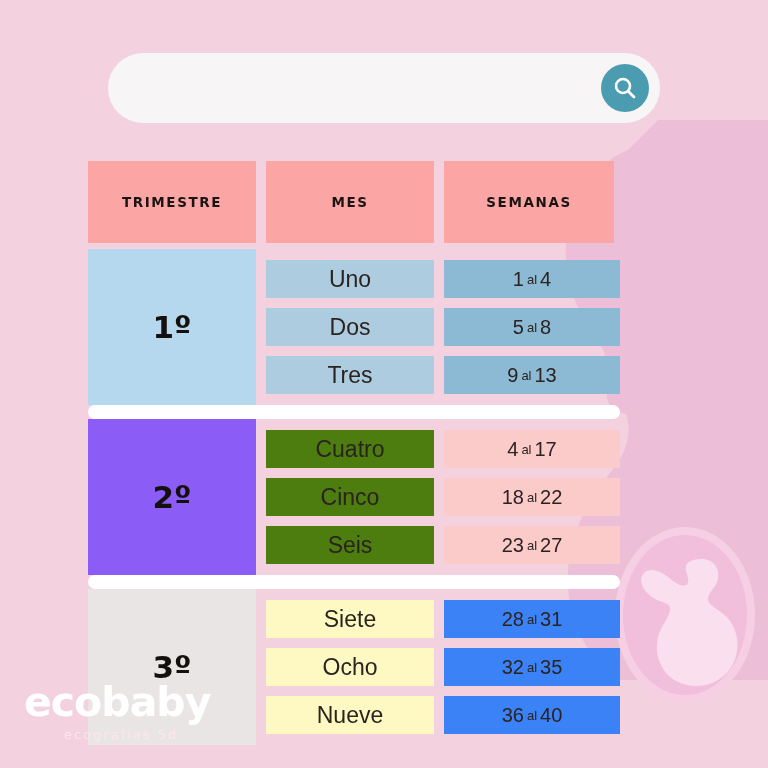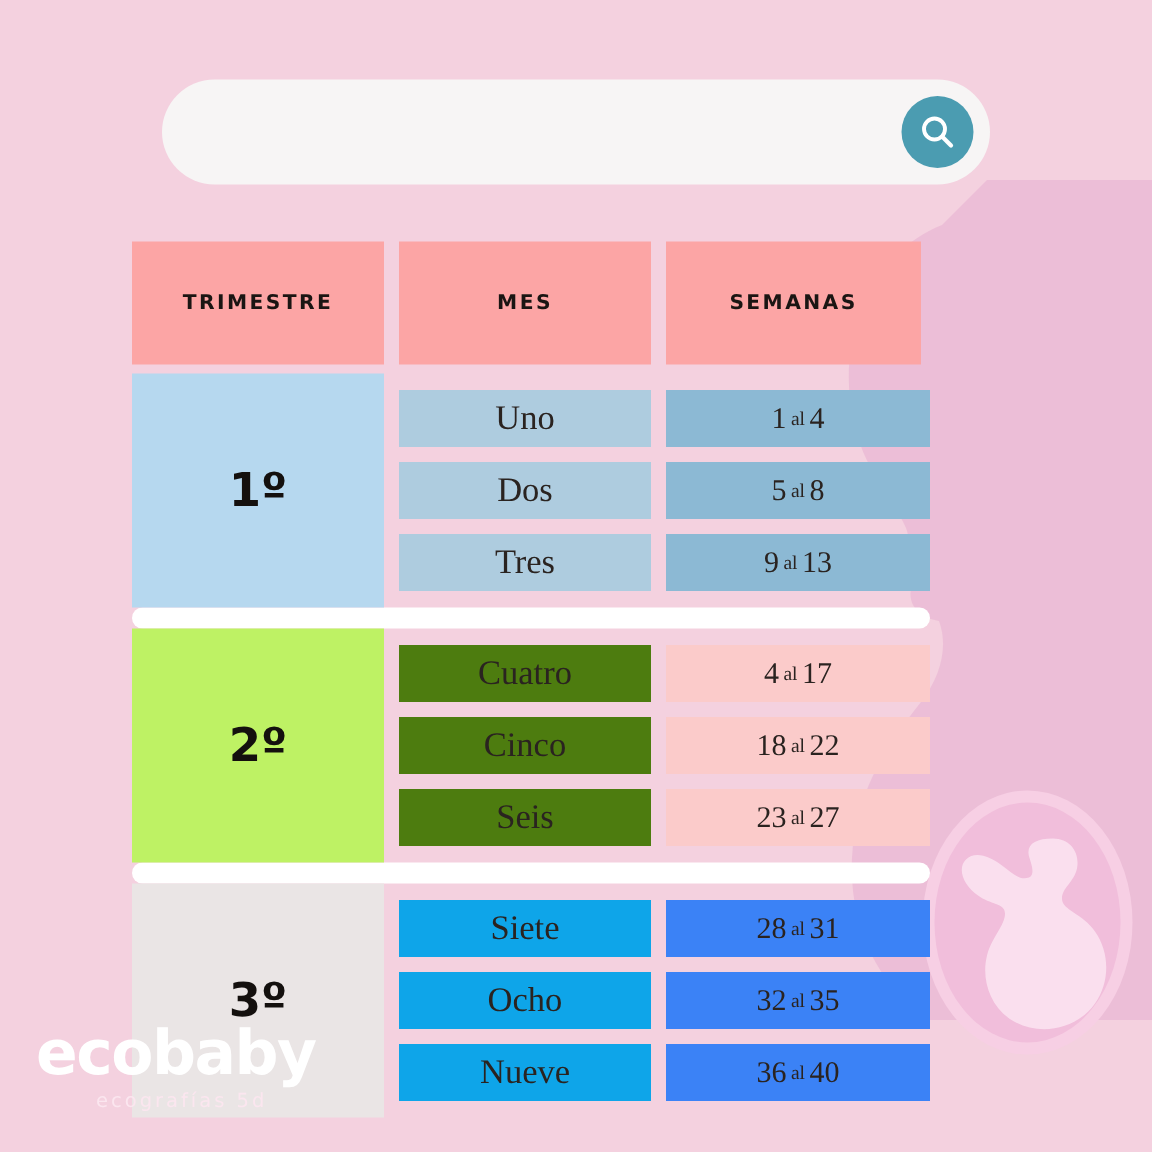--- a/index.html
+++ b/index.html
@@ -136,21 +136,21 @@
   }
   .row {
     display: flex;
     gap: 10px;
     height: 38px;
   }
   .cell-mes, .cell-sem {
     display: flex;
     align-items: center;
     justify-content: center;
-    font-family: Liberation Serif, serif;
+    font-family: Liberation Sans, sans-serif;
     color: #2a2320;
   }
   .cell-mes {
     flex: 0 0 168px;
     width: 168px;
     font-size: 23px;
     font-weight: 300;
   }
   .cell-sem {
     flex: 0 0 176px;
@@ -168,26 +168,26 @@
     background: #ffffff;
     border-radius: 8px;
     margin: 0;
   }
 
   
   .g1 .trim-cell { background: #b6d8ef; }
   .g1 .cell-mes  { background: #aeccdf; }
   .g1 .cell-sem  { background: #8cb9d4; }
 
-  .g2 .trim-cell { background: #bef264; }
+  .g2 .trim-cell { background: #8b5cf6; }
   .g2 .cell-mes  { background: #4d7c0f; }
   .g2 .cell-sem  { background: #fbcbca; }
 
   .g3 .trim-cell { background: #eae5e5; }
-  .g3 .cell-mes  { background: #0ea5e9; }
+  .g3 .cell-mes  { background: #fef9c3; }
   .g3 .cell-sem  { background: #3b82f6; }
 
   
   .logo {
     position: absolute;
     left: 18px;
     bottom: 14px;
     width: 230px;
     height: 72px;
   }

